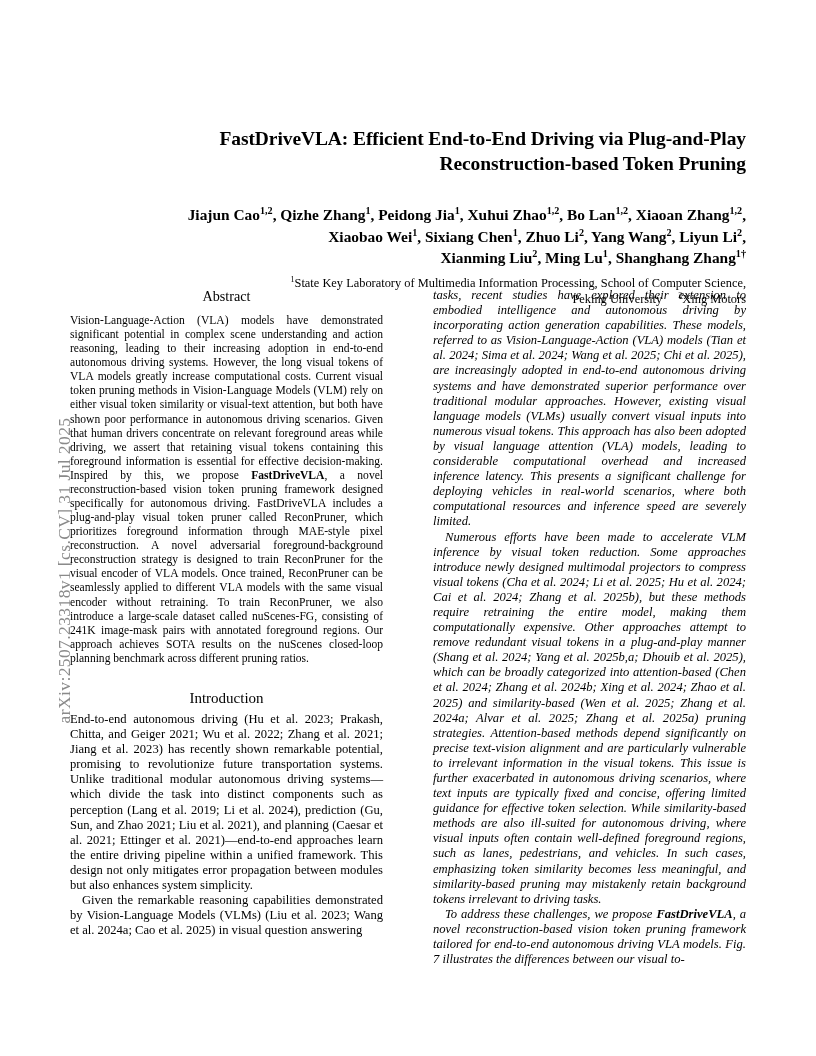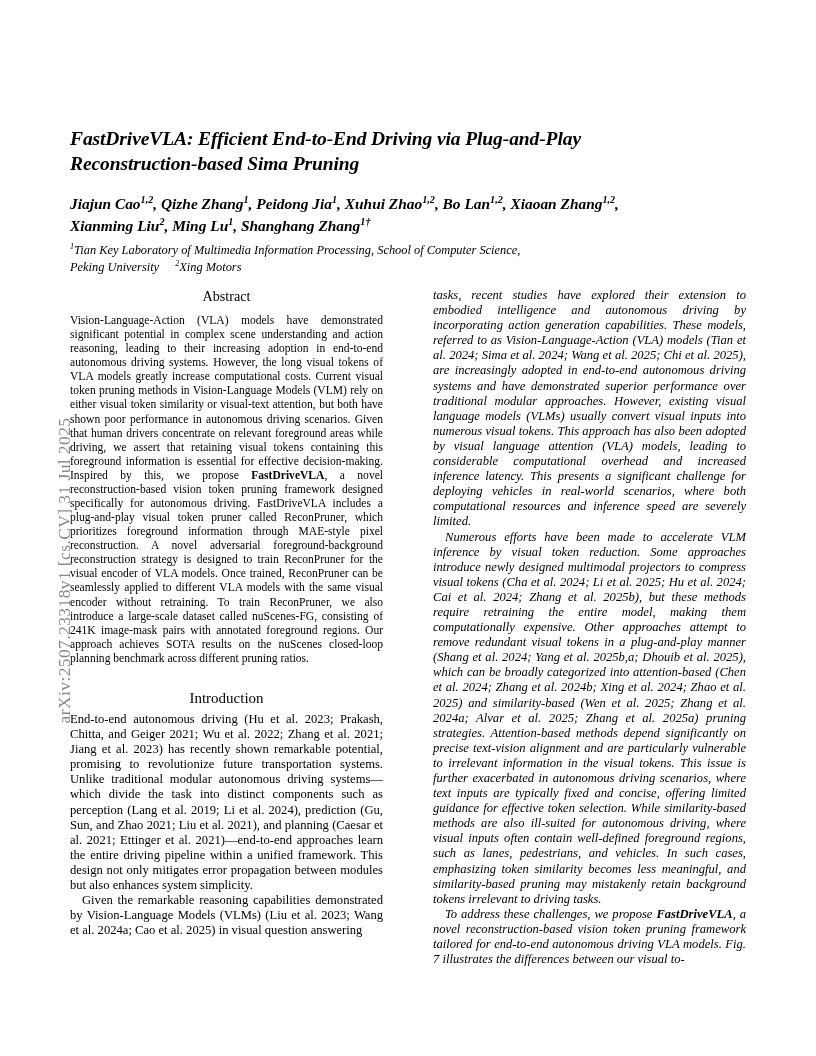--- a/index.html
+++ b/index.html
@@ -37,32 +37,31 @@
     white-space: nowrap;
     text-align: center;
   }
 
   
   .title-block {
     position: absolute;
     left: 70px;
     top: 126px;
     width: 676px;
-    text-align: left;
-    font-style: italic;
+    text-align: right;
   }
   .paper-title {
     font-size: 19.5px;
     font-weight: bold;
     line-height: 25px;
     letter-spacing: -0.1px;
     margin: 0;
   }
   .authors {
-    margin-top: 17px;
+    margin-top: 28px;
     font-size: 15.4px;
     font-weight: bold;
     line-height: 21.5px;
   }
   .authors sup, .affil sup {
     font-size: 0.66em;
     vertical-align: super;
     line-height: 0;
     font-weight: inherit;
   }
@@ -128,35 +127,38 @@
 </head>
 <body>
 
 <div class="page">
 
   <div class="arxiv-stamp">arXiv:2507.23318v1  [cs.CV]  31 Jul 2025</div>
 
   <div class="title-block">
     <h1 class="paper-title">
       <span>FastDriveVLA: Efficient End-to-End Driving via Plug-and-Play</span><br>
-      <span>Reconstruction-based Sima Pruning</span>
+      <span>Reconstruction-based Token Pruning</span>
     </h1>
 
     <div class="authors">
       <div>
         Jiajun Cao<sup>1,2</sup>, Qizhe Zhang<sup>1</sup>, Peidong Jia<sup>1</sup>, Xuhui Zhao<sup>1,2</sup>, Bo Lan<sup>1,2</sup>, Xiaoan Zhang<sup>1,2</sup>,
+      </div>
+      <div>
+        Xiaobao Wei<sup>1</sup>, Sixiang Chen<sup>1</sup>, Zhuo Li<sup>2</sup>, Yang Wang<sup>2</sup>, Liyun Li<sup>2</sup>,
       </div>
       <div>
         Xianming Liu<sup>2</sup>, Ming Lu<sup>1</sup>, Shanghang Zhang<sup>1†</sup>
       </div>
     </div>
 
     <div class="affil">
       <div>
-        <sup>1</sup><span>Tian Key Laboratory of Multimedia Information Processing, School of Computer Science,</span>
+        <sup>1</sup><span>State Key Laboratory of Multimedia Information Processing, School of Computer Science,</span>
       </div>
       <div>
         <span>Peking University</span><span class="sep"></span><sup>2</sup><span>Xing Motors</span>
       </div>
     </div>
   </div>
 
   <div class="columns">
 
     <div class="col col-left">

